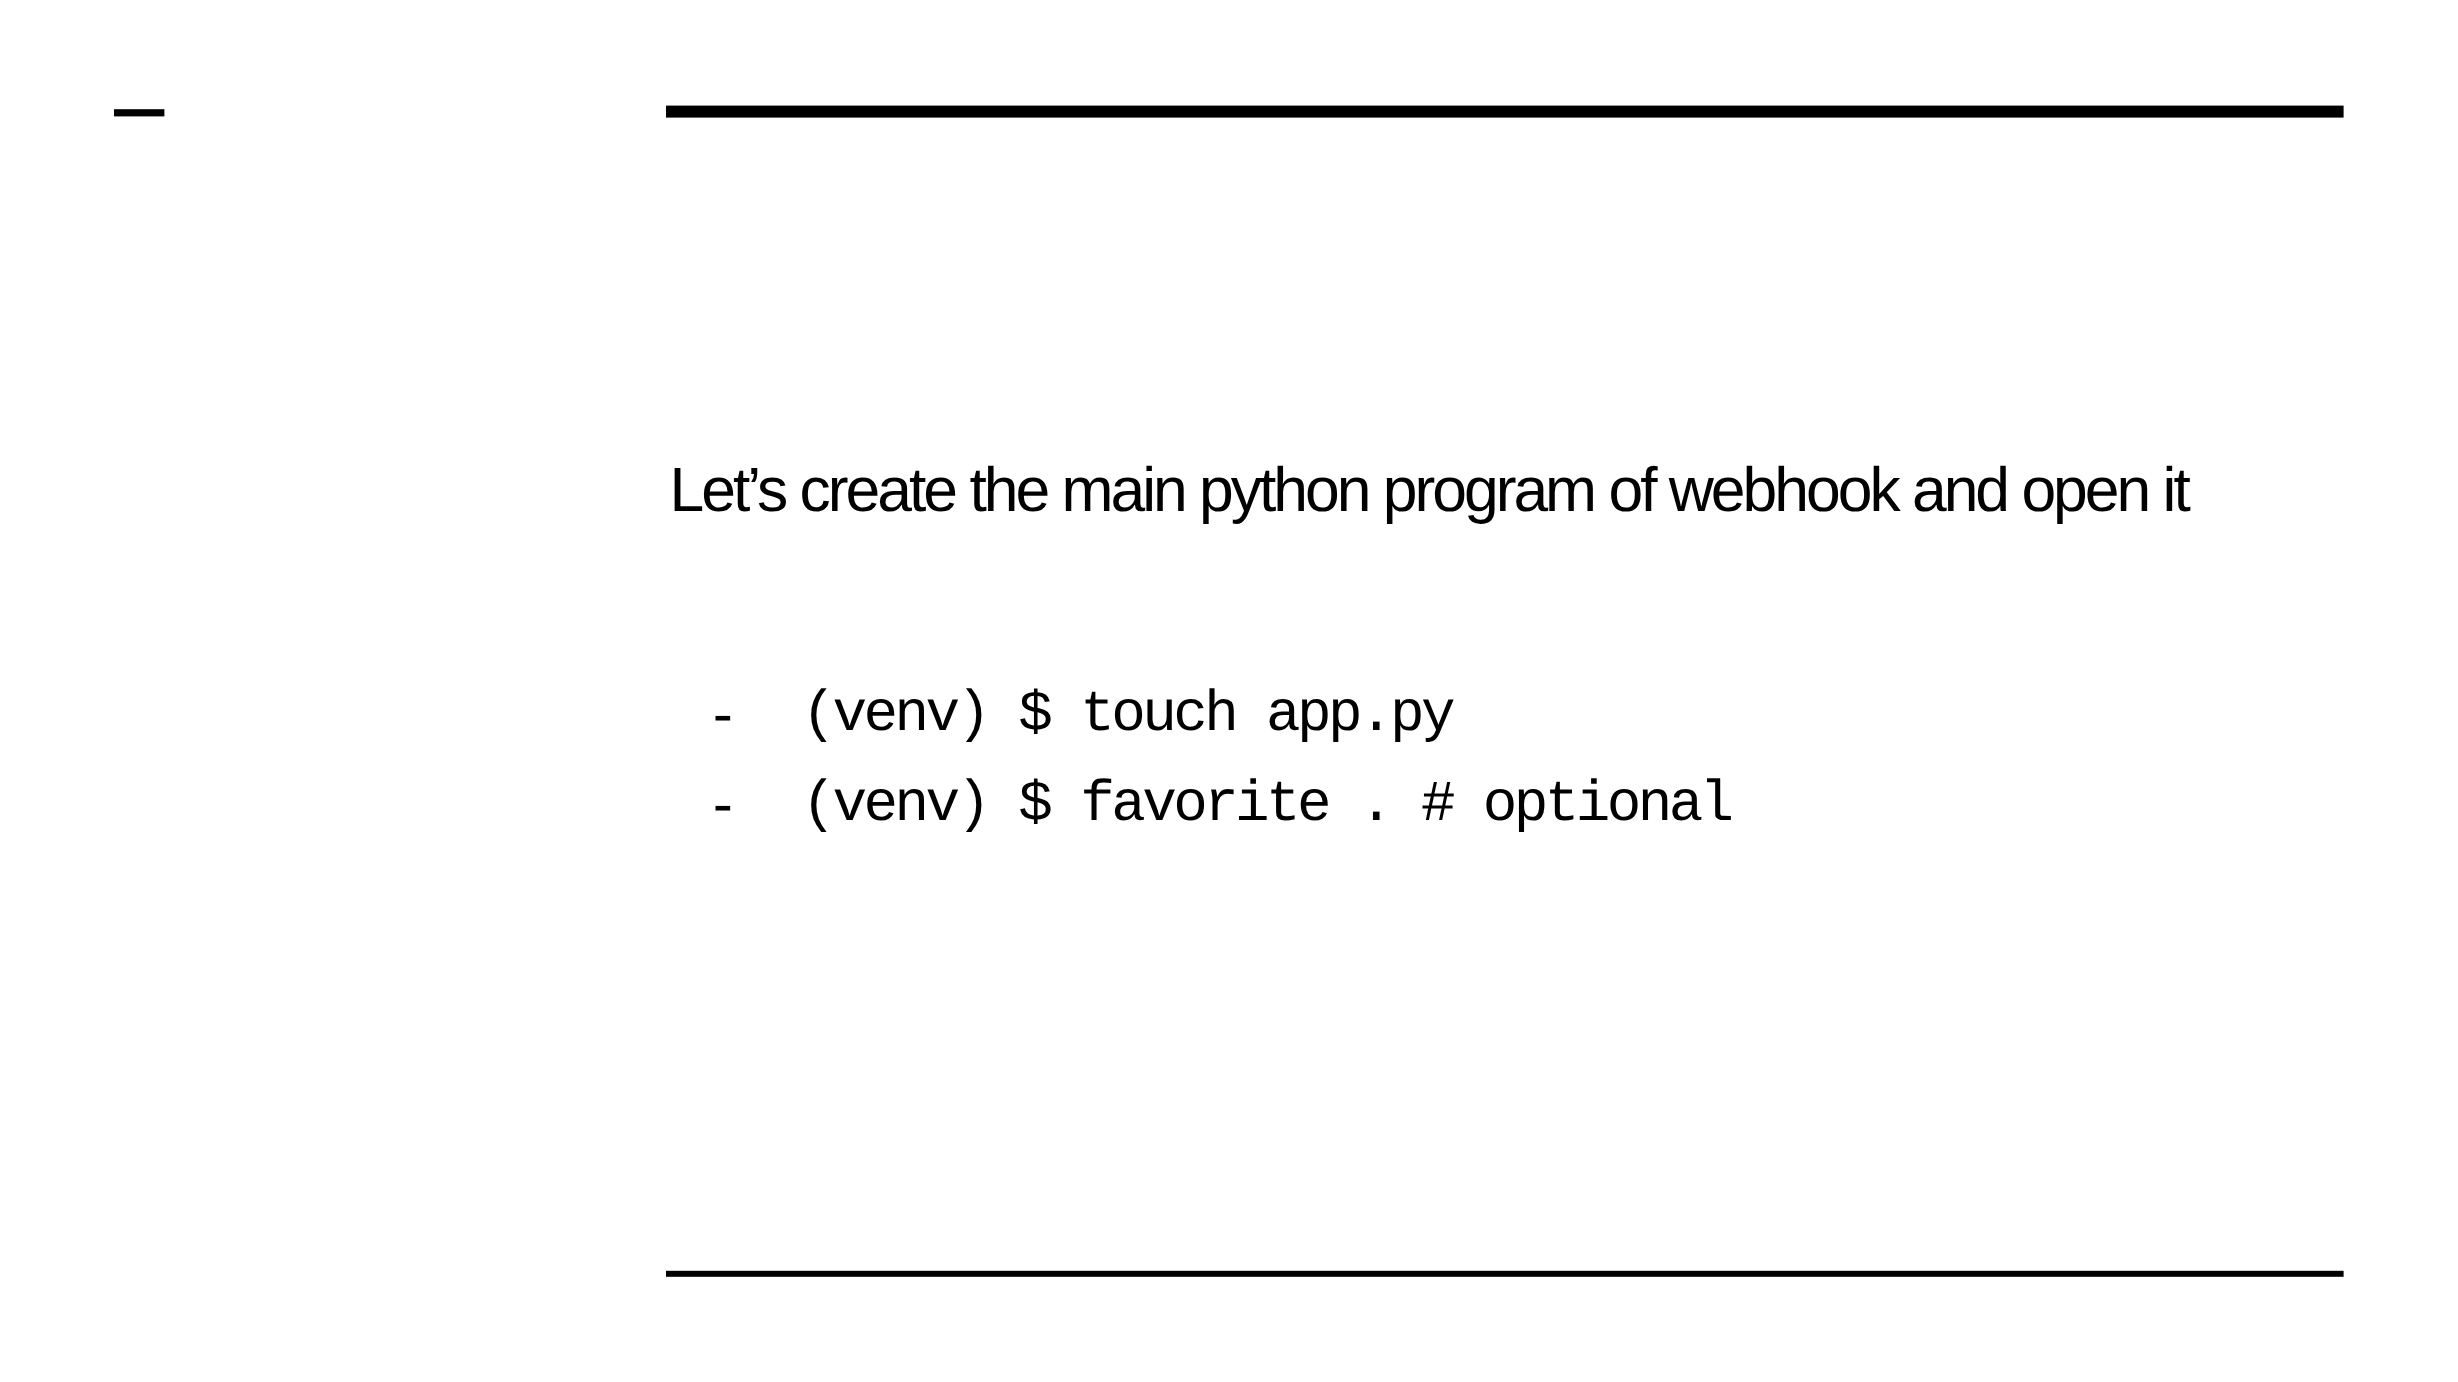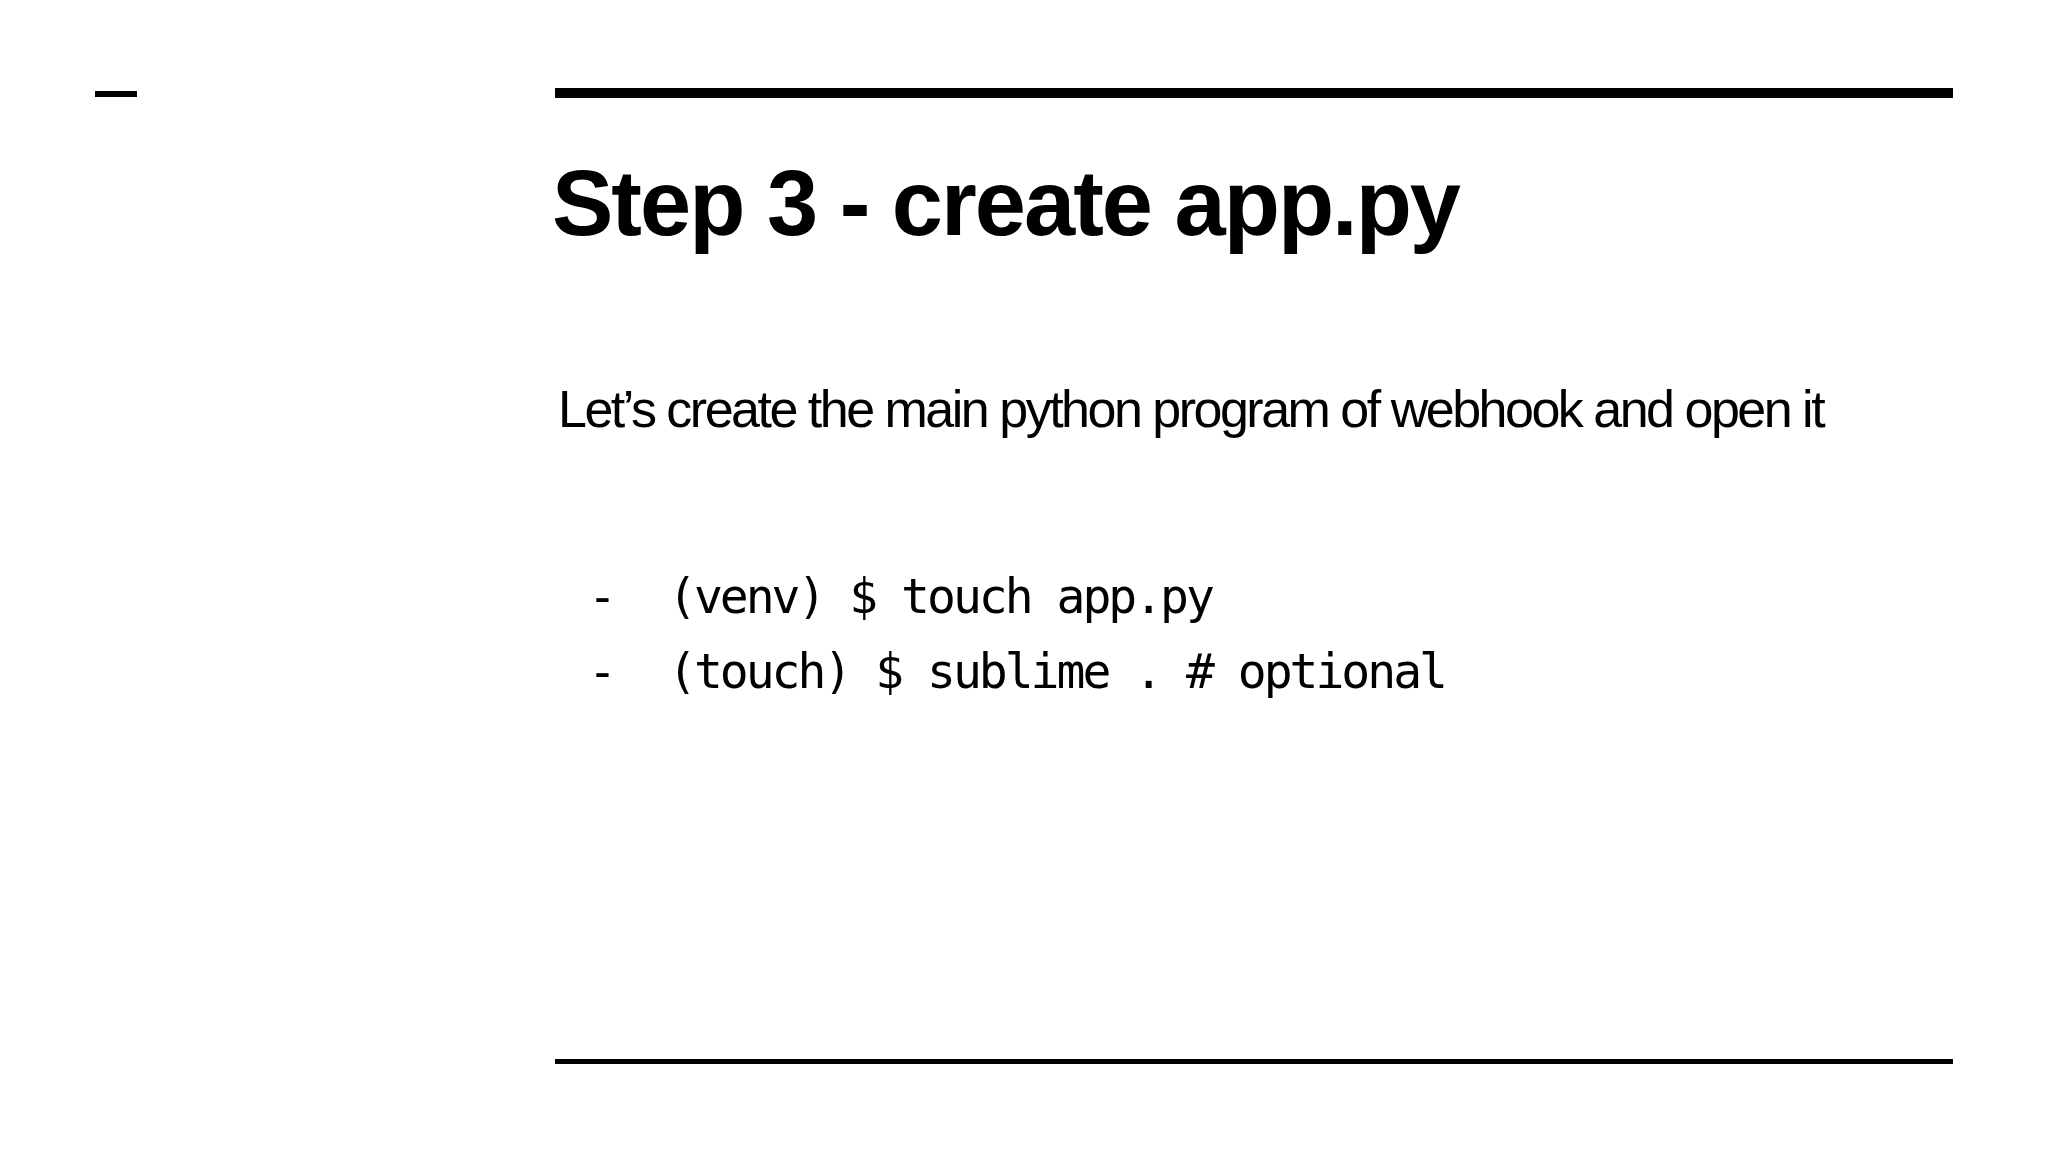--- a/index.html
+++ b/index.html
@@ -79,43 +79,43 @@
     display: flex;
     white-space: nowrap;
   }
   .bullet {
     display: inline-block;
     width: 80px;
     flex: 0 0 80px;
   }
   .code {
     white-space: pre;
+    font-family: Liberation Mono, monospace;
   }
 </style>
 </head>
 <body>
 
 <div class="slide">
 
   <div class="accent-dash"></div>
 
   <div class="rule rule-top"></div>
 
-  <h1 class="title">Step 3 - create app.py</h1>
 
   <div class="body-text">
     <div class="body-line">Let’s create the main python program of webhook and open it</div>
   </div>
 
   <ul class="code-list">
     <li class="code-item">
       <span class="bullet">-</span>
       <span class="code">(venv) $ touch app.py</span>
     </li>
     <li class="code-item">
       <span class="bullet">-</span>
-      <span class="code">(touch) $ sublime . # optional</span>
+      <span class="code">(venv) $ favorite . # optional</span>
     </li>
   </ul>
 
   <div class="rule rule-bottom"></div>
 
 </div>
 
 </body></html>

